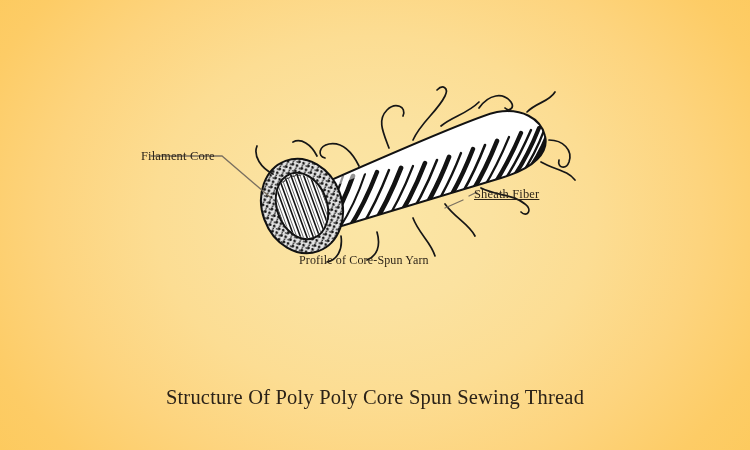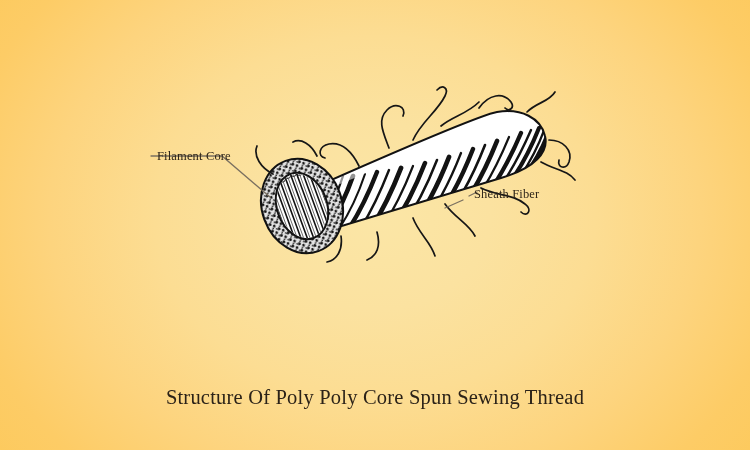--- a/index.html
+++ b/index.html
@@ -45,28 +45,29 @@
 
   
   .label {
     position: absolute;
     color: #2e2519;
     font-family: "Liberation Serif", "DejaVu Serif", serif;
     white-space: nowrap;
     letter-spacing: 0.15px;
   }
   #label-filament-core {
-    left: 157px;
+    left: 141px;
     top: 149px;
     font-size: 12.5px;
   }
   #label-sheath-fiber {
     left: 474px;
     top: 187px;
     font-size: 12.5px;
+    text-decoration: underline;
   }
   #label-profile {
     left: 299px;
     top: 253px;
     font-size: 12px;
   }
 
   #page-title {
     position: absolute;
     left: 0;
@@ -229,16 +230,17 @@
 
         <path d="M300,130 L318,122 M324,118 L332,114"></path>
       </g>
     </svg>
   </div>
 
   <div class="label" id="label-filament-core">Filament Core</div>
 
   <div class="label" id="label-sheath-fiber">Sheath Fiber</div>
 
+  <div class="label" id="label-profile">Profile of Core-Spun Yarn</div>
 
   <div id="page-title">Structure Of Poly Poly Core Spun Sewing Thread</div>
 
 </div>
 
 </body></html>

